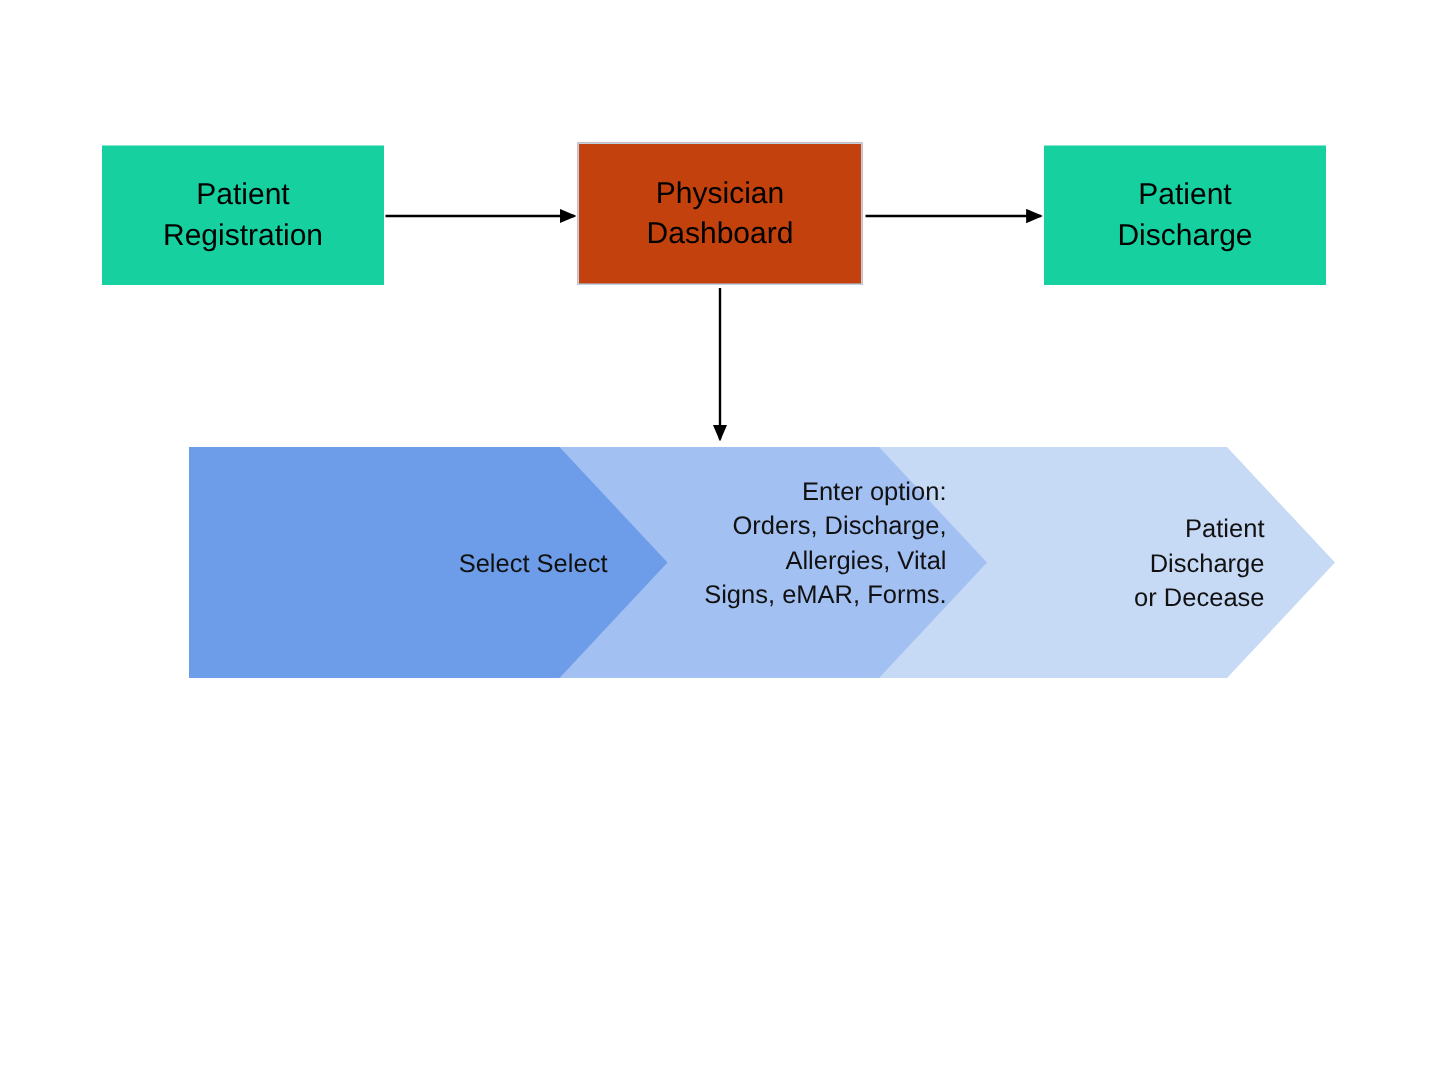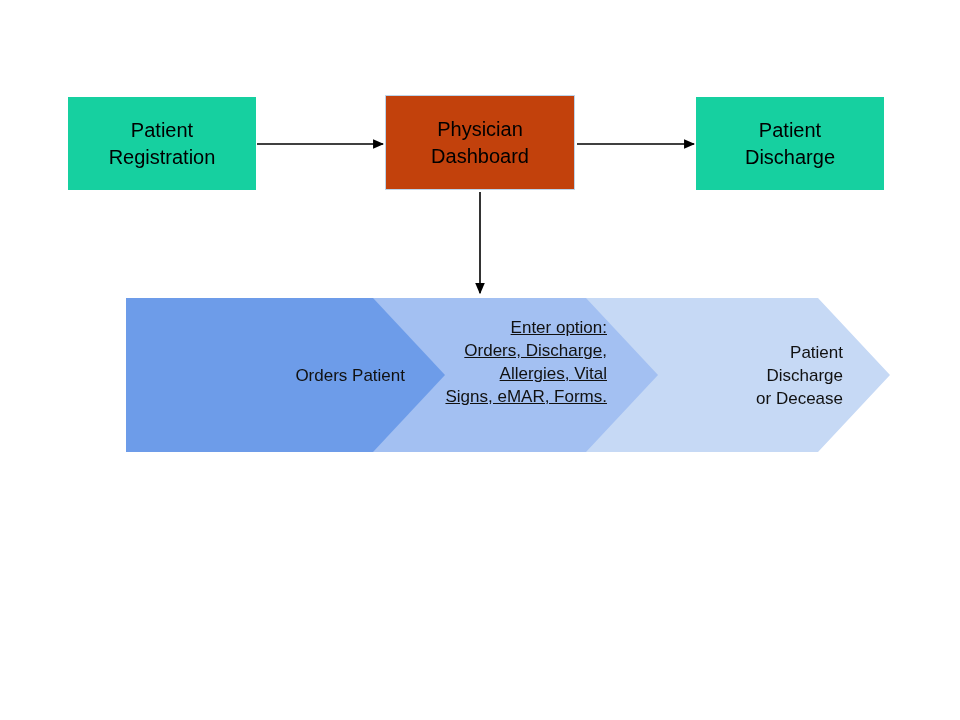--- a/index.html
+++ b/index.html
@@ -73,24 +73,23 @@
     color: #111111;
     text-align: right;
     white-space: pre-line;
   }
   #label-select-patient {
     left: 150px;
     top: 365px;
     width: 255px;
   }
   #label-enter-option {
-    left: 356px;
+    left: 380px;
     top: 317px;
     width: 251px;
-    text-decoration: underline;
   }
   #label-patient-discharge {
     left: 642px;
     top: 342px;
     width: 201px;
   }
 </style>
 </head>
 <body>
 
@@ -98,21 +97,21 @@
 
   <svg id="chevron-band" viewBox="0 0 960 720" width="960" height="720" xmlns="http://www.w3.org/2000/svg">
 
     <polygon points="583,298 818,298 890,375 818,452 583,452 655,375" fill="#c6d9f5"></polygon>
 
     <polygon points="355,298 586,298 658,375 586,452 355,452 427,375" fill="#a3c0f2"></polygon>
 
     <polygon points="126,298 373,298 445,375 373,452 126,452" fill="#6d9ce9"></polygon>
   </svg>
 
-  <div class="chev-label" id="label-select-patient">Orders Patient</div>
+  <div class="chev-label" id="label-select-patient">Select Select</div>
 
   <div class="chev-label" id="label-enter-option">Enter option:
 Orders, Discharge,
 Allergies, Vital
 Signs, eMAR, Forms.</div>
 
   <div class="chev-label" id="label-patient-discharge">Patient
 Discharge
 or Decease</div>
 

